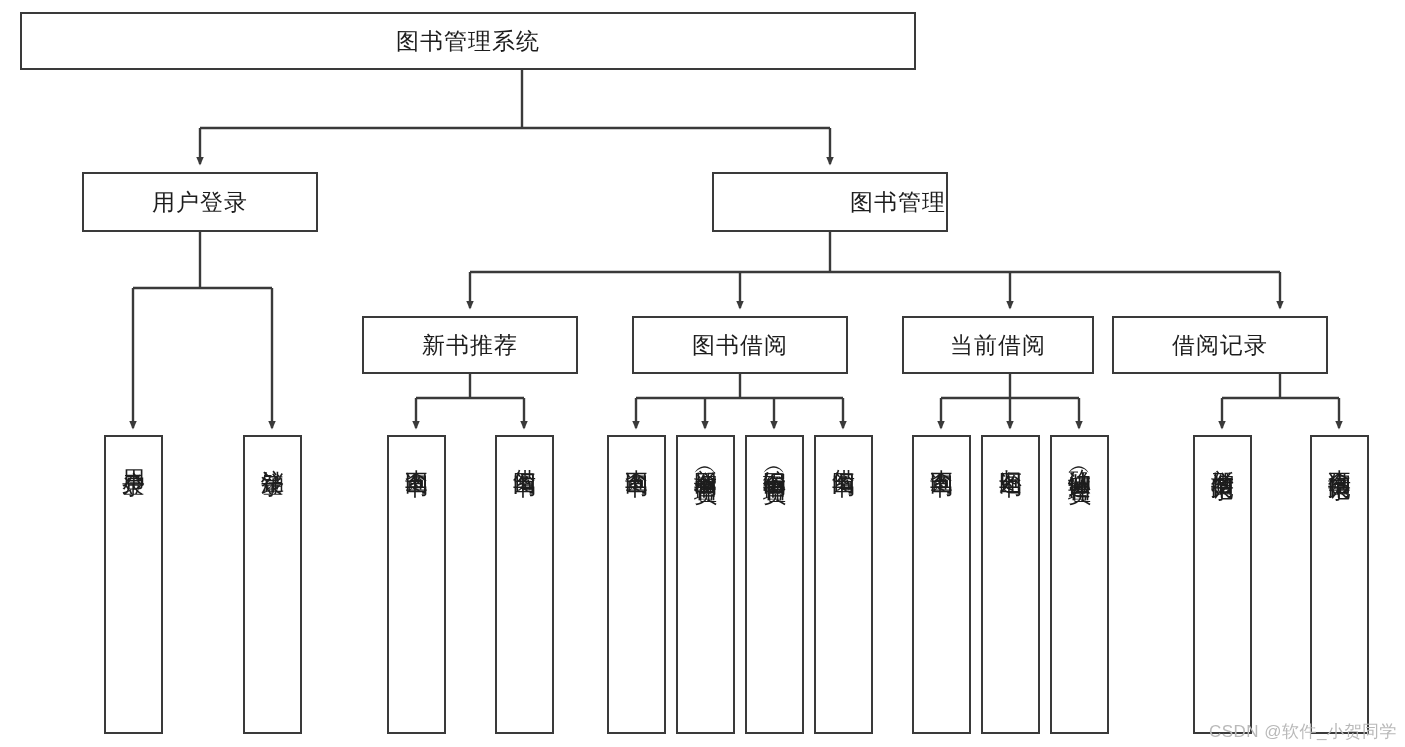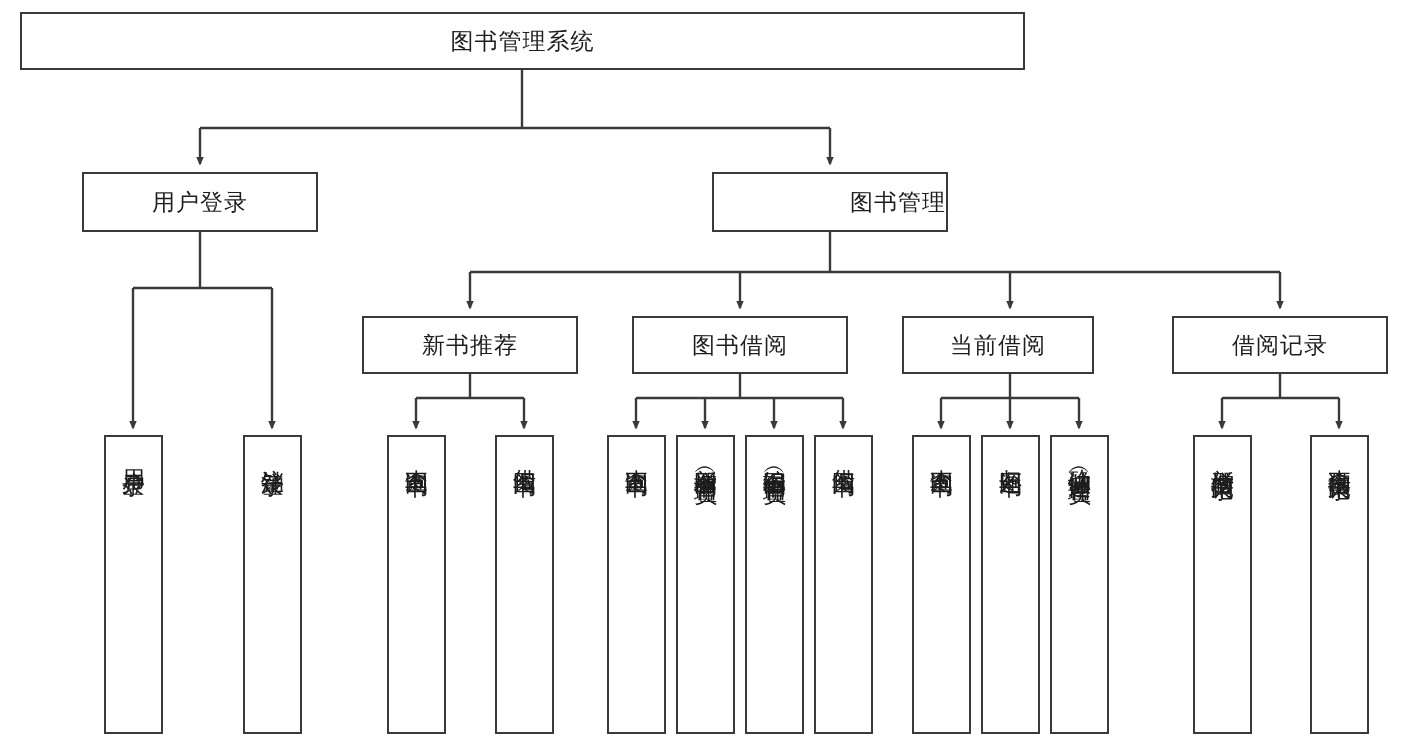--- a/index.html
+++ b/index.html
@@ -112,21 +112,21 @@
       <path d="M1010,398 L1010,428" marker-end="url(#arrow)"></path>
       <path d="M1079,398 L1079,428" marker-end="url(#arrow)"></path>
 
       <path d="M1280,374 L1280,398"></path>
       <path d="M1222,398 L1339,398"></path>
       <path d="M1222,398 L1222,428" marker-end="url(#arrow)"></path>
       <path d="M1339,398 L1339,428" marker-end="url(#arrow)"></path>
     </g>
   </svg>
 
-  <div class="node horiz" style="left:20px; top:12px; width:1005px; height:58px;">
+  <div class="node horiz" style="left:20px; top:12px; width:896px; height:58px;">
     <span>图书管理系统</span>
   </div>
 
   <div class="node horiz" style="left:82px; top:172px; width:236px; height:60px;">
     <span>用户登录</span>
   </div>
 
   <div class="node horiz" style="left:712px; top:172px; width:236px; height:60px;justify-content:flex-end;">
     <span>图书管理</span>
   </div>
@@ -136,21 +136,21 @@
   </div>
 
   <div class="node horiz" style="left:632px; top:316px; width:216px; height:58px;">
     <span>图书借阅</span>
   </div>
 
   <div class="node horiz" style="left:902px; top:316px; width:192px; height:58px;">
     <span>当前借阅</span>
   </div>
 
-  <div class="node horiz" style="left:1172px; top:316px; width:216px; height:58px;">
+  <div class="node horiz" style="left:1112px; top:316px; width:216px; height:58px;">
     <span>借阅记录</span>
   </div>
 
   <div class="node leaf" style="left:104px; top:435px; width:59px; height:299px;">
     <span class="vtext">用户登录</span>
   </div>
   <div class="node leaf" style="left:243px; top:435px; width:59px; height:299px;">
     <span class="vtext">注销登录</span>
   </div>
 
@@ -184,14 +184,15 @@
     <span class="vtext">确认归还（管理员）</span>
   </div>
 
   <div class="node leaf" style="left:1193px; top:435px; width:59px; height:299px;">
     <span class="vtext">新增借阅记录</span>
   </div>
   <div class="node leaf" style="left:1310px; top:435px; width:59px; height:299px;">
     <span class="vtext">查询借阅记录</span>
   </div>
 
+  <div class="watermark">CSDN @软件_小贺同学</div>
 
 </div>
 
 </body></html>

